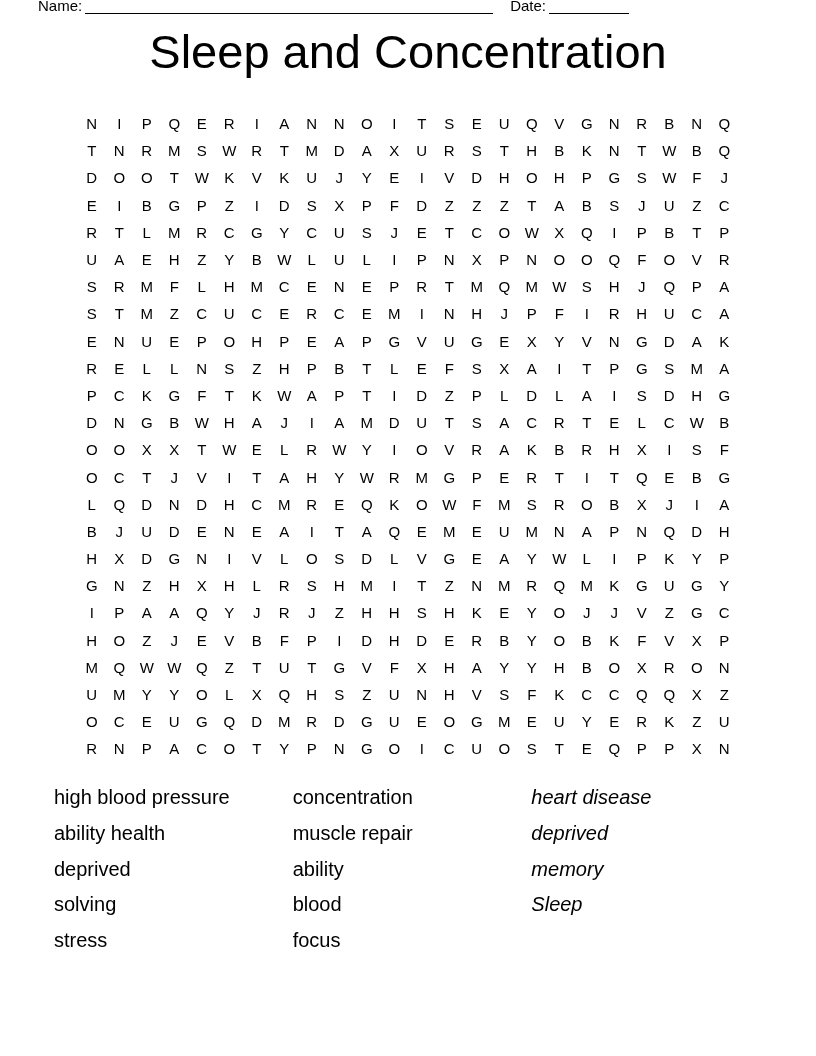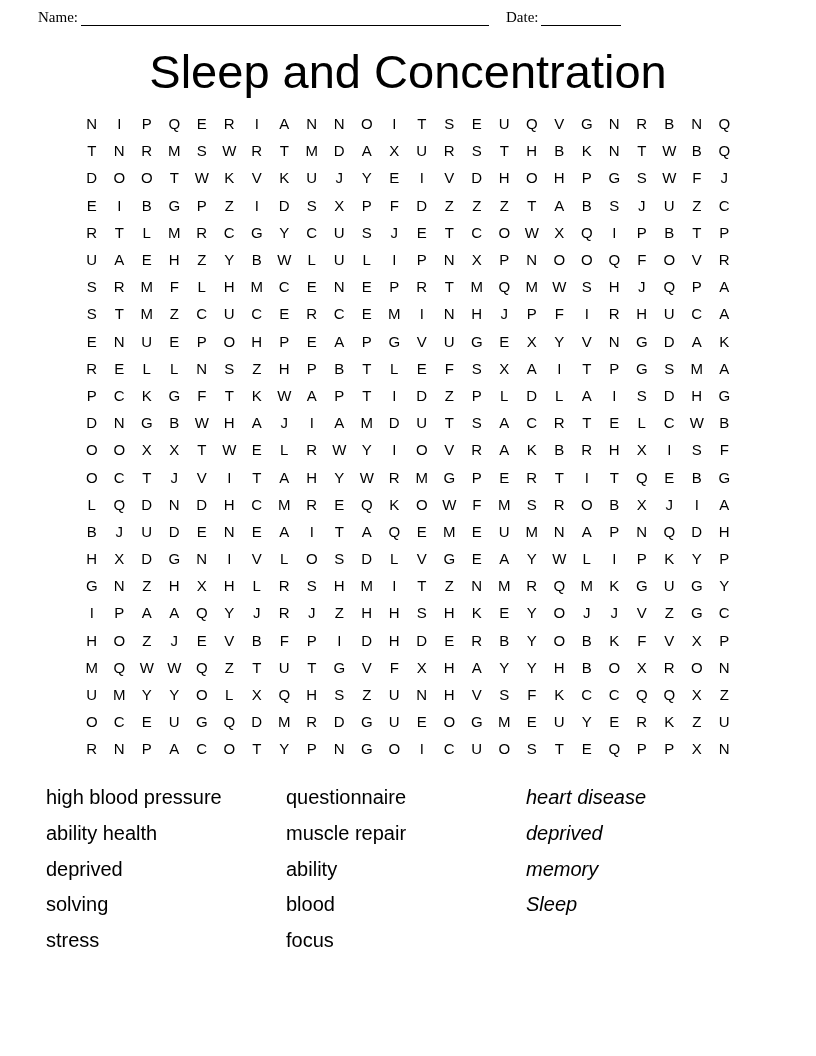--- a/index.html
+++ b/index.html
@@ -15,28 +15,27 @@
     position: relative;
     overflow: hidden;
   }
 
   
   .header-row {
     position: absolute;
     top: 0px;
     left: 0px;
     width: 816px;
-    height: 26px;
+    height: 14px;
     display: flex;
     align-items: flex-end;
     padding: 4px 38px 0 38px;
     box-sizing: border-box;
     font-size: 15px;
     line-height: 17px;
-    font-family: Liberation Serif, serif;
   }
   .field {
     display: flex;
     align-items: flex-end;
     white-space: nowrap;
   }
   .field-label {
     font-size: 15px;
     letter-spacing: 0px;
   }
@@ -46,21 +45,21 @@
     height: 13px;
     margin-left: 3px;
   }
   .name-field .field-rule { width: 408px; }
   .date-field { margin-left: 17px; }
   .date-field .field-rule { width: 80px; }
 
   
   .puzzle-title {
     position: absolute;
-    top: 44px;
+    top: 24px;
     left: 0;
     width: 816px;
     text-align: center;
     font-size: 47px;
     font-weight: normal;
     line-height: 56px;
     letter-spacing: 0px;
     margin: 0;
   }
 
@@ -89,21 +88,21 @@
     position: absolute;
     top: 780px;
     left: 46px;
     width: 724px;
     display: flex;
   }
   .word-col {
     display: flex;
     flex-direction: column;
   }
-  .word-col-0 { width: 240px; }
+  .word-col-0 { width: 240px; margin-left: 8px; }
   .word-col-1 { width: 240px; }
   .word-col-2 { width: 240px; font-style: italic; }
   .word-item {
     font-size: 20px;
     line-height: 35.8px;
     height: 35.8px;
     white-space: nowrap;
   }
 </style>
 </head>
@@ -751,21 +750,21 @@
 
 <div class="word-list">
     <div class="word-col word-col-0">
       <div class="word-item">high blood pressure</div>
       <div class="word-item">ability health</div>
       <div class="word-item">deprived</div>
       <div class="word-item">solving</div>
       <div class="word-item">stress</div>
     </div>
     <div class="word-col word-col-1">
-      <div class="word-item">questionnaire</div>
+      <div class="word-item">concentration</div>
       <div class="word-item">muscle repair</div>
       <div class="word-item">ability</div>
       <div class="word-item">blood</div>
       <div class="word-item">focus</div>
     </div>
     <div class="word-col word-col-2">
       <div class="word-item">heart disease</div>
       <div class="word-item">deprived</div>
       <div class="word-item">memory</div>
       <div class="word-item">Sleep</div>

